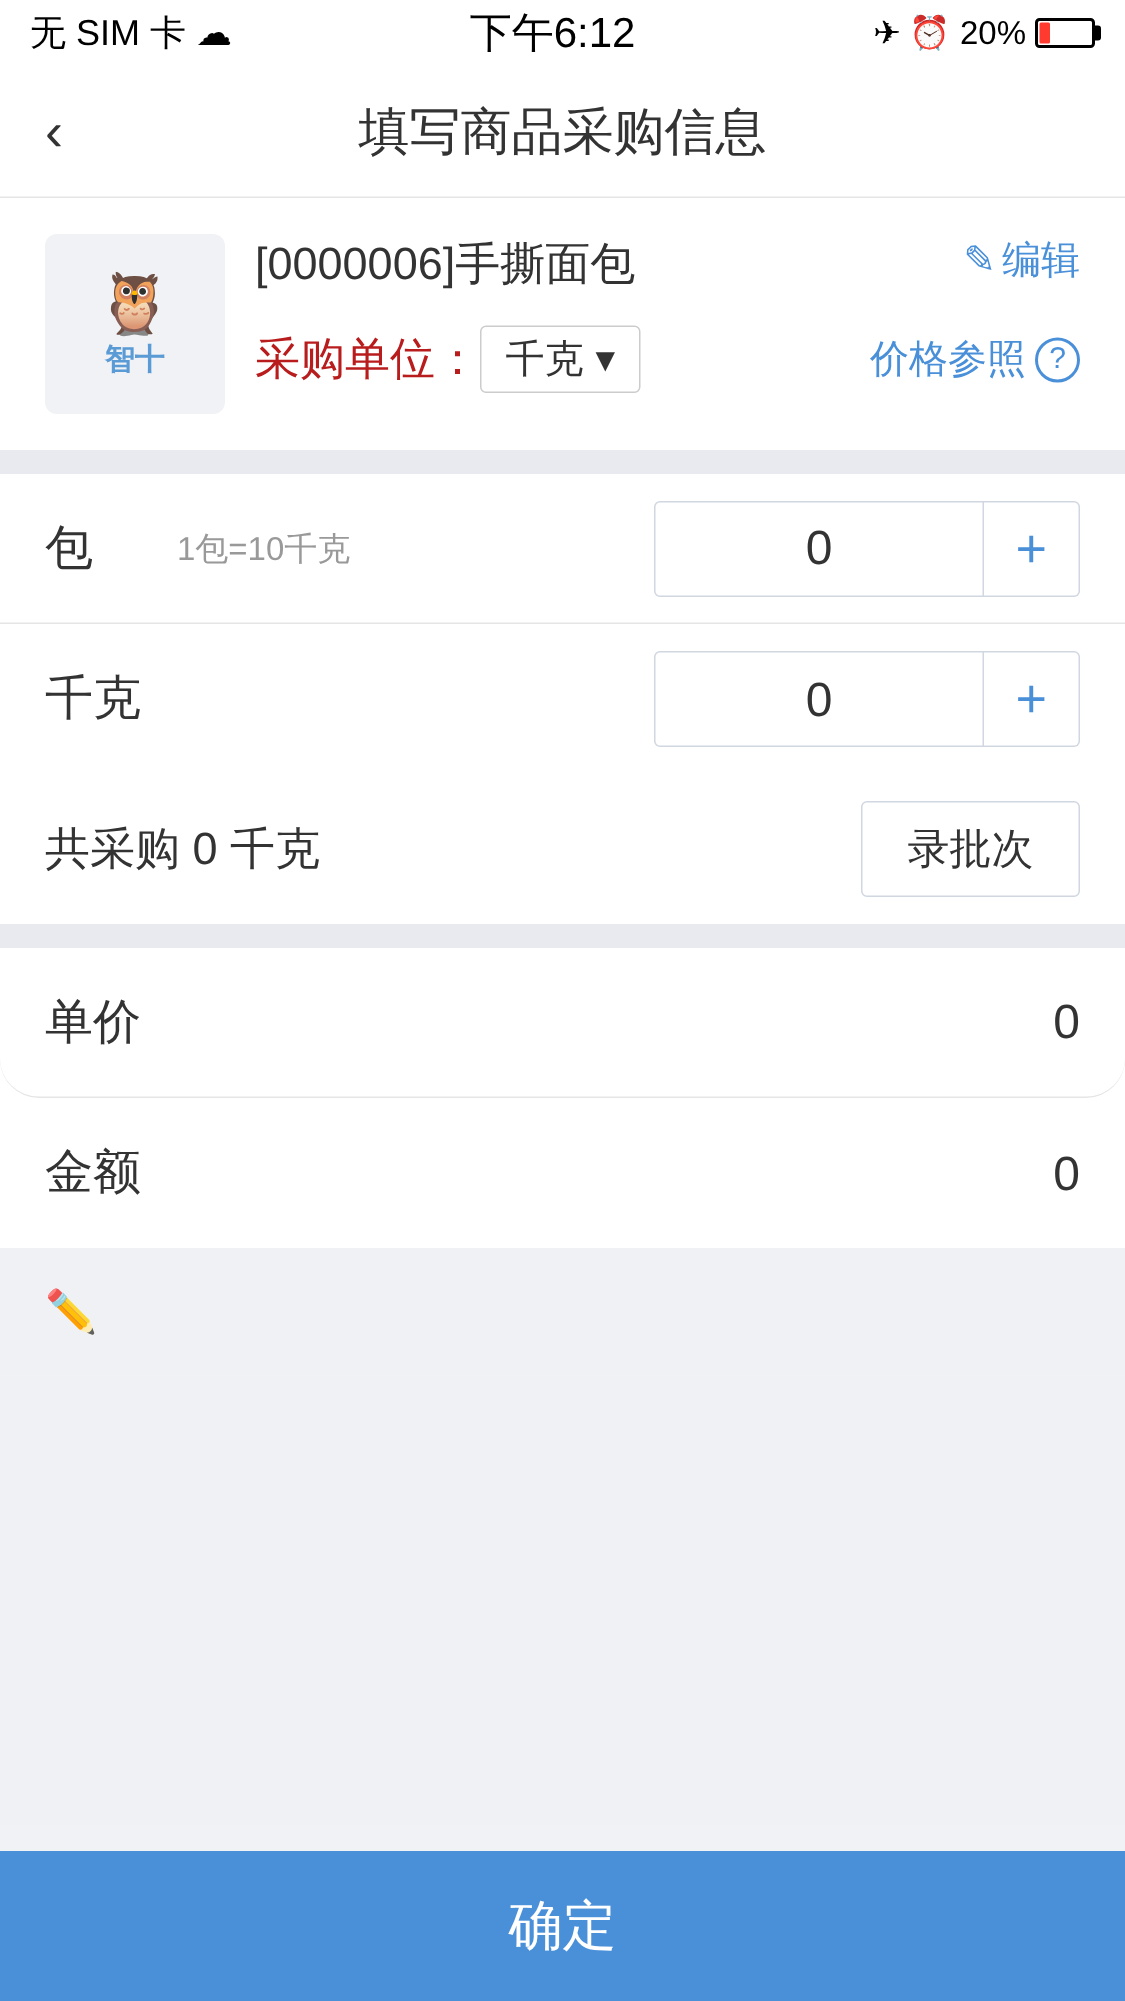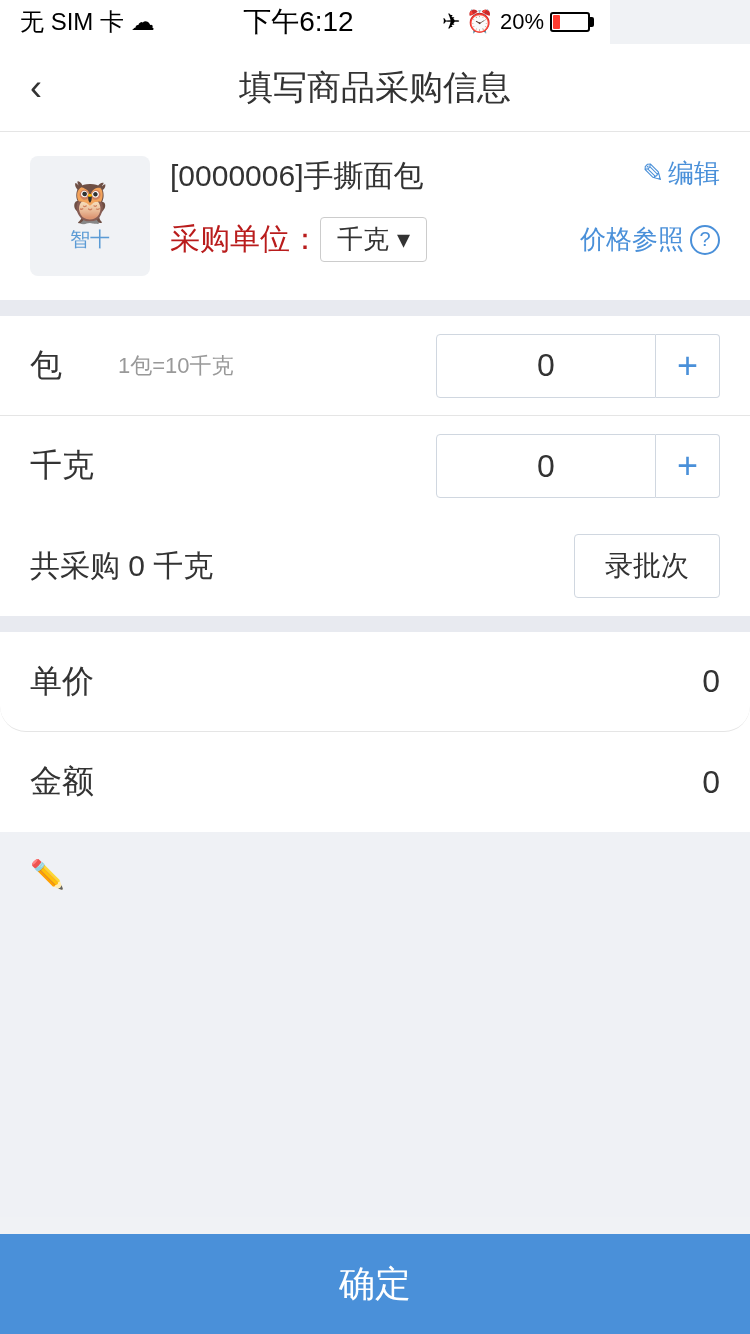--- a/index.html
+++ b/index.html
@@ -7,21 +7,21 @@
     body {
       width: 750px;
       min-height: 1334px;
       font-family: -apple-system, "PingFang SC", "Helvetica Neue", Arial, sans-serif;
       background: #f0f2f5;
       font-size: 28px;
     }
 
     
     .status-bar {
-      width: 610px;
+      width: 750px;
       height: 44px;
       background: #fff;
       display: flex;
       align-items: center;
       justify-content: space-between;
       padding: 0 20px;
       font-size: 24px;
       color: #000;
     }
     .status-left { display: flex; align-items: center; gap: 8px; }
@@ -100,20 +100,21 @@
       justify-content: center;
       flex-shrink: 0;
     }
     .product-image .owl-icon {
       font-size: 40px;
       color: #5b9bd5;
     }
     .product-image .brand-text {
       font-size: 20px;
       color: #5b9bd5;
+      font-weight: bold;
     }
     .product-info {
       flex: 1;
     }
     .product-header {
       display: flex;
       justify-content: space-between;
       align-items: flex-start;
     }
     .product-name {

